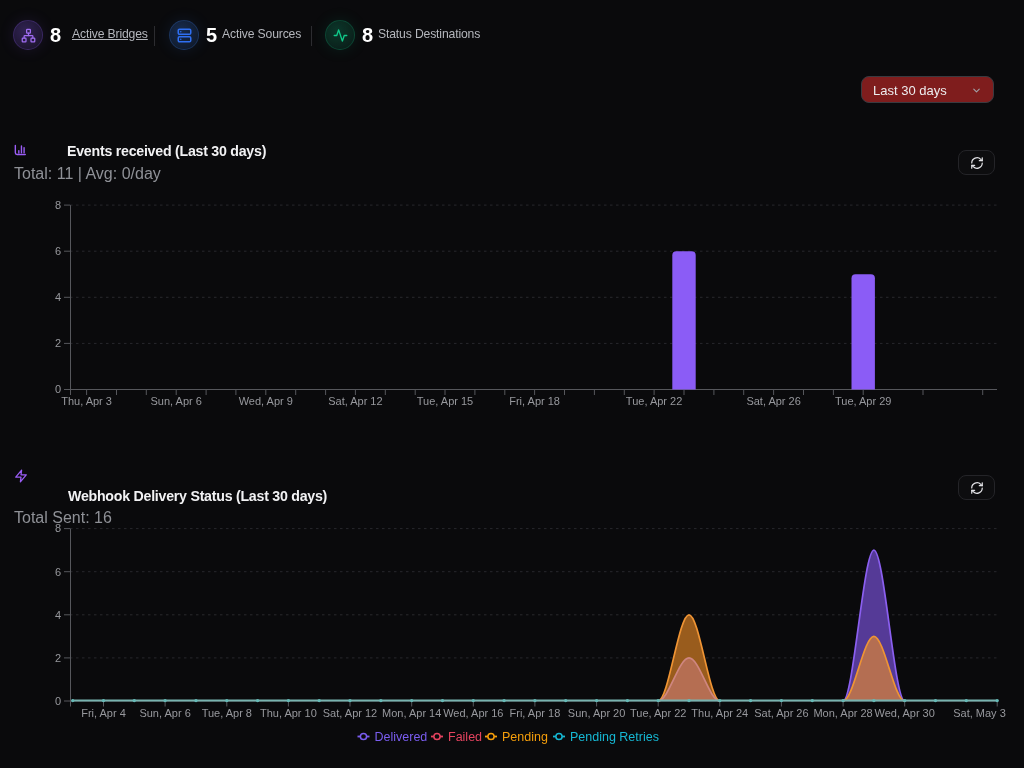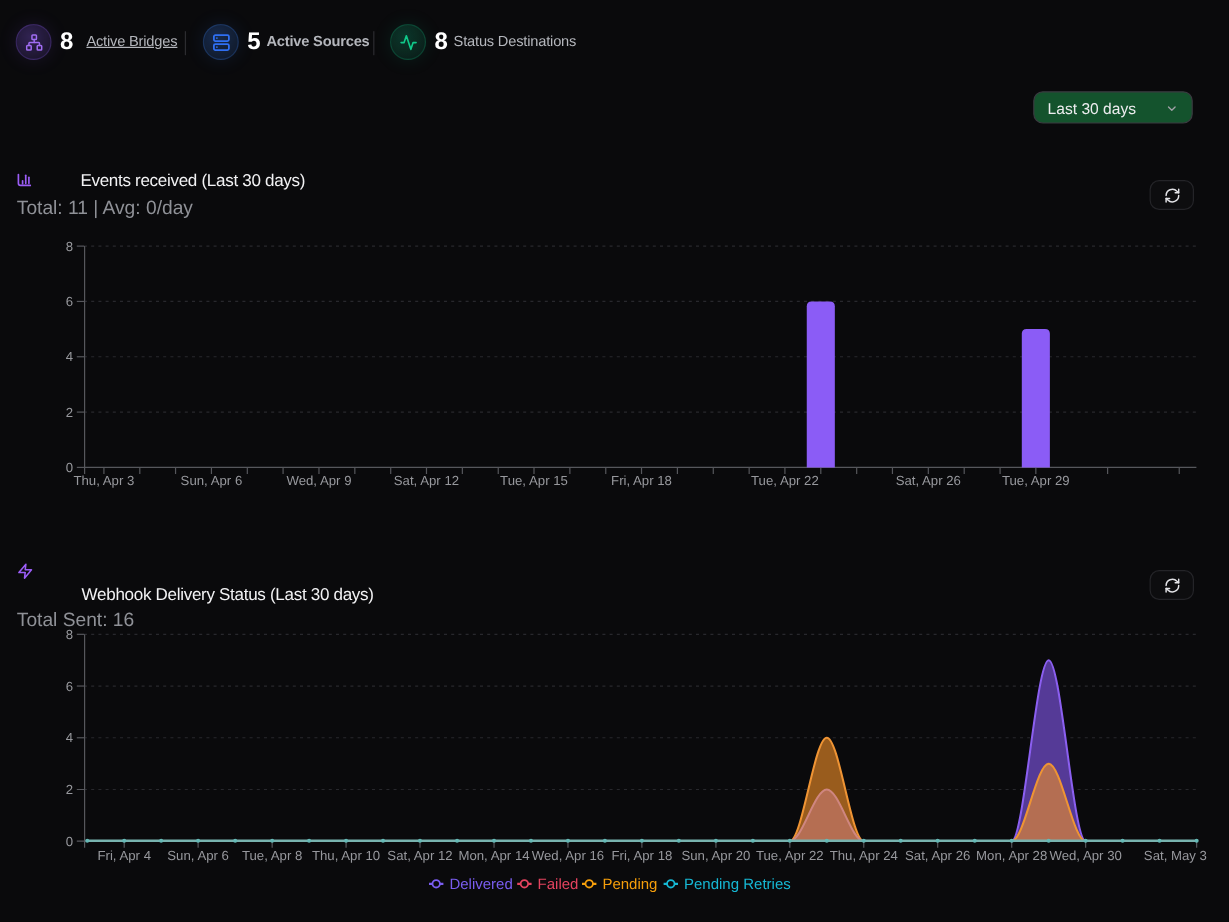--- a/index.html
+++ b/index.html
@@ -8,24 +8,24 @@
   .abs { position:absolute; }
   #page { position:relative; width:1024px; height:768px; background:#0a0a0c; }
 
   
   .statcircle { position:absolute; width:30px; height:30px; border-radius:50%; }
   .statnum { position:absolute; top:24px; font-size:20px; font-weight:700; color:#ffffff; }
   .statlab { position:absolute; top:26.5px; font-size:12.2px; letter-spacing:-0.15px; color:#b4b6bc; }
   .sep { position:absolute; top:26px; width:1px; height:20px; background:#2c2c30; }
 
   .dropdown { position:absolute; left:861px; top:76px; width:133px; height:27px;
-    border:1px solid #3a3a40; border-radius:8px; background:#14532d; }
+    border:1px solid #3a3a40; border-radius:8px; background:#7f1d1d; }
   .dropdown span { position:absolute; left:11px; top:6px; font-size:13px; color:#ededef; }
 
-  .cardtitle { position:absolute; font-size:14.2px; font-weight:400; letter-spacing:-0.25px; color:#f2f2f4;padding-left:32px; }
+  .cardtitle { position:absolute; font-size:14.2px; font-weight:700; letter-spacing:-0.25px; color:#f2f2f4;padding-left:32px; }
   .cardsub { position:absolute; font-size:16px; color:#8f9197; }
   .refresh { position:absolute; left:958px; width:37px; height:25px;
     border:1px solid #242428; border-radius:8px; background:#0d0d0f; }
   .refresh svg { position:absolute; left:11px; top:5px; }
 </style>
 </head>
 <body>
 <div id="page">
 
   <div class="statcircle" style="left:13px; top:20px; background:radial-gradient(circle at 40% 35%, rgba(139,92,246,0.30), rgba(139,92,246,0.10)); box-shadow:0 0 16px rgba(139,92,246,0.12); border:1px solid rgba(139,92,246,0.22);">
@@ -43,21 +43,21 @@
 
   <div class="statcircle" style="left:169px; top:20px; background:radial-gradient(circle at 40% 35%, rgba(59,130,246,0.28), rgba(59,130,246,0.10)); box-shadow:0 0 16px rgba(59,130,246,0.12); border:1px solid rgba(59,130,246,0.22);">
     <svg width="15" height="15" viewBox="0 0 24 24" fill="none" stroke="#2f6ff2" stroke-width="2.4" stroke-linecap="round" stroke-linejoin="round" style="position:absolute;left:7px;top:7px;">
       <rect x="2" y="2" width="20" height="8" rx="2"></rect>
         <rect x="2" y="14" width="20" height="8" rx="2"></rect>
       <line x1="6" x2="6.01" y1="6" y2="6"></line>
         <line x1="6" x2="6.01" y1="18" y2="18"></line>
     </svg>
   </div>
   <div class="statnum" style="left:206px;">5</div>
-  <div class="statlab" style="left:222px;font-weight:bold;">Active Sources</div>
+  <div class="statlab" style="left:222px;">Active Sources</div>
   <div class="sep" style="left:311px;"></div>
 
   <div class="statcircle" style="left:325px; top:20px; background:radial-gradient(circle at 40% 35%, rgba(16,185,129,0.26), rgba(16,185,129,0.09)); box-shadow:0 0 16px rgba(16,185,129,0.12); border:1px solid rgba(16,185,129,0.22);">
     <svg width="15" height="15" viewBox="0 0 24 24" fill="none" stroke="#10c98a" stroke-width="2.2" stroke-linecap="round" stroke-linejoin="round" style="position:absolute;left:7px;top:7px;">
       <polyline points="22 12 18 12 15 21 9 3 6 12 2 12"></polyline>
     </svg>
   </div>
   <div class="statnum" style="left:362px;">8</div>
   <div class="statlab" style="left:378px;">Status Destinations</div>
 

